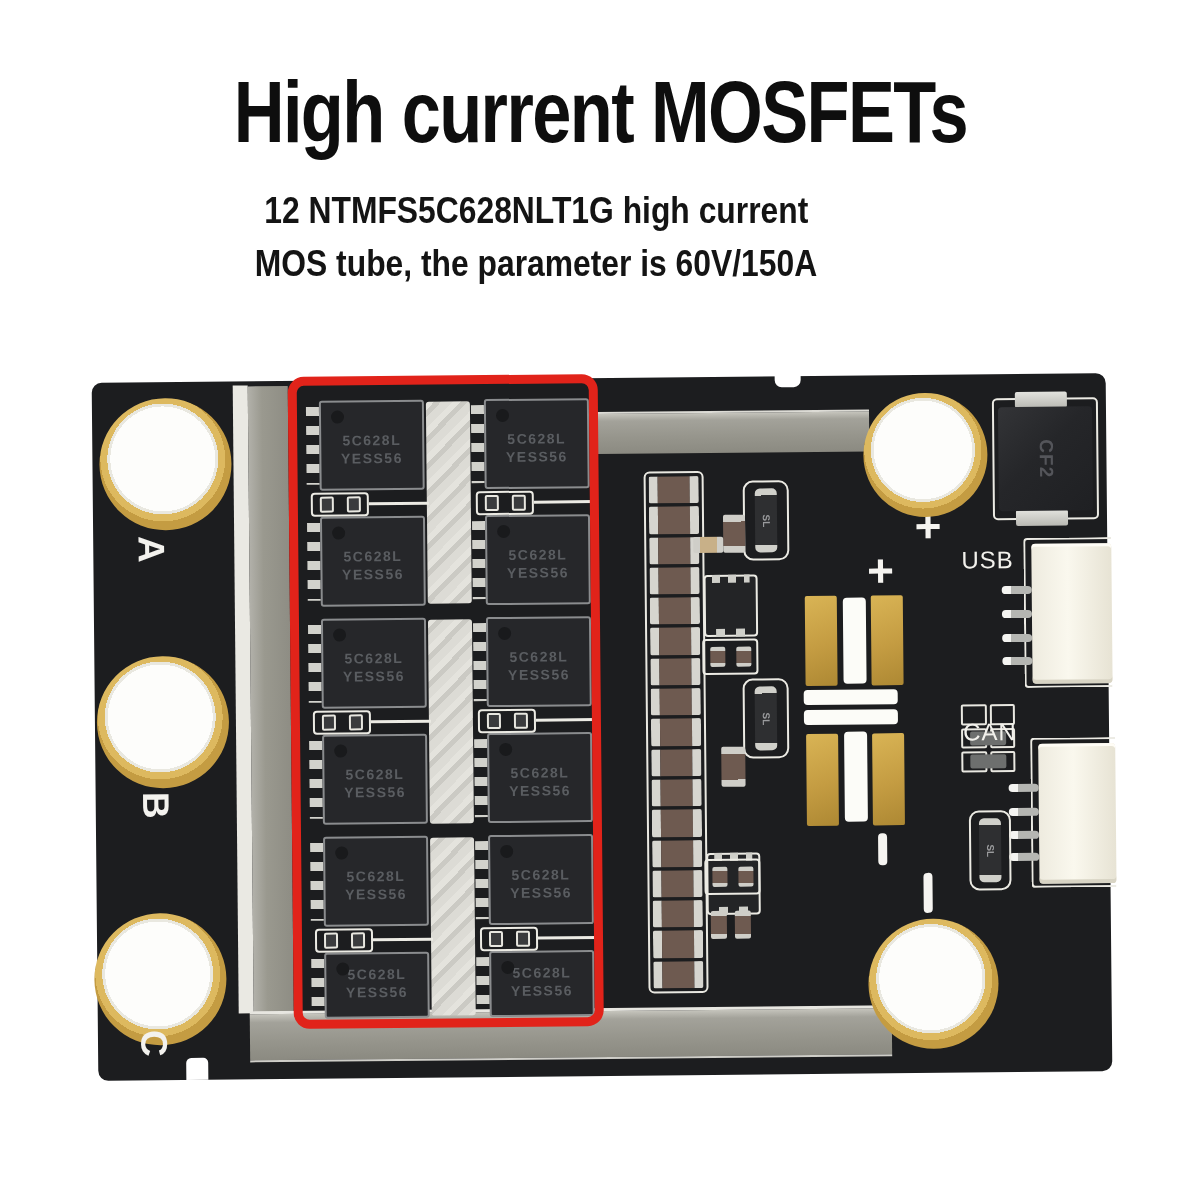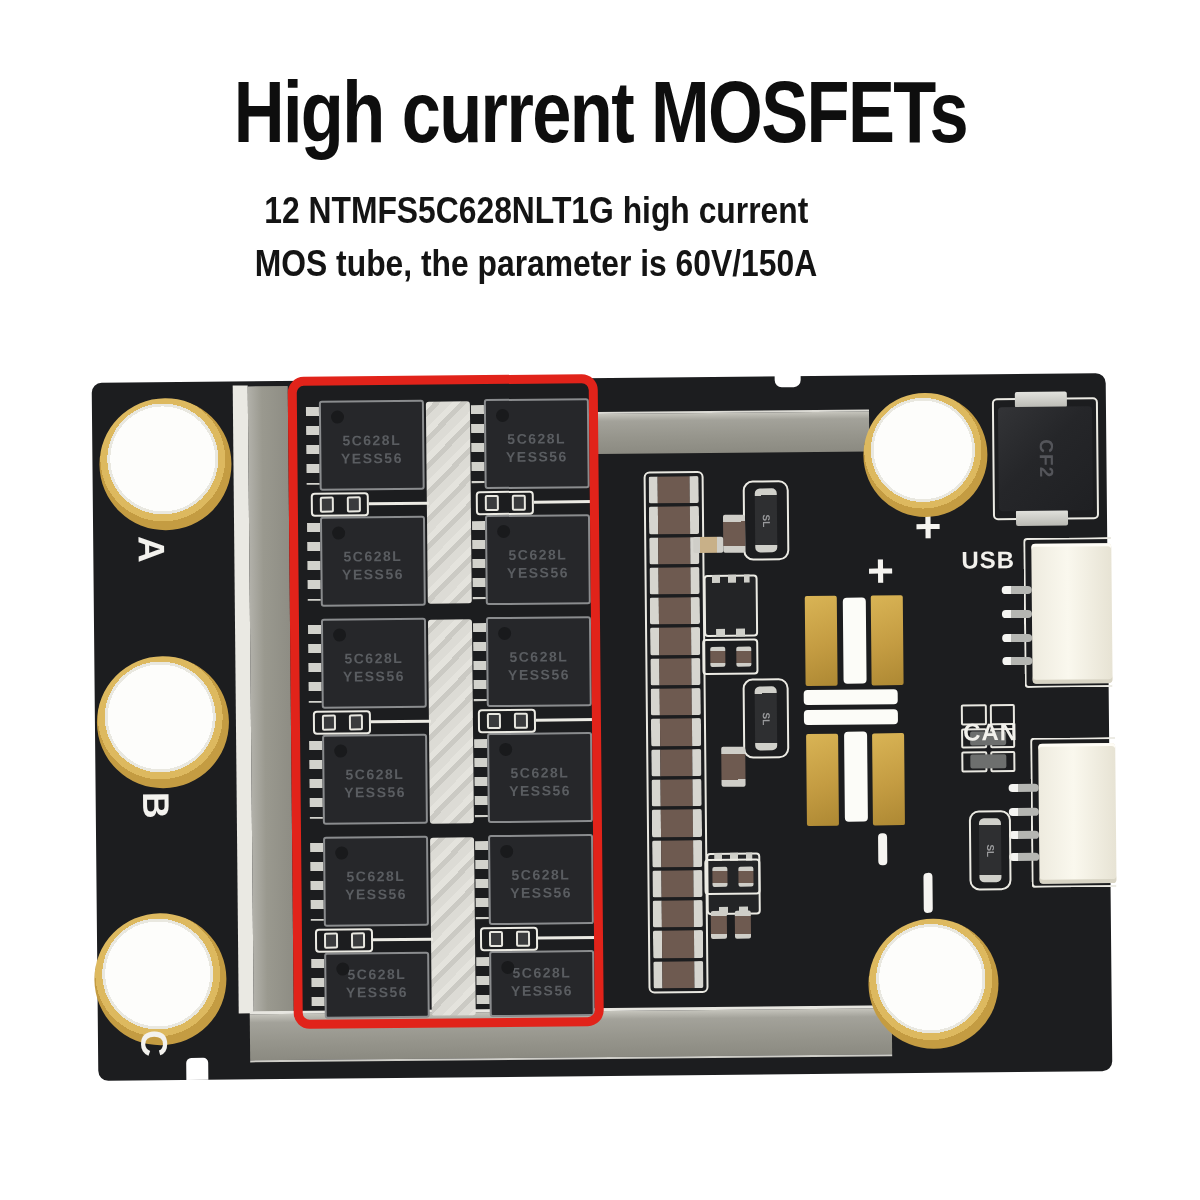--- a/index.html
+++ b/index.html
@@ -13,21 +13,21 @@
   .title span{display:inline-block;transform:scaleX(0.80);}
   .sub{position:absolute;left:4px;width:1020px;font-size:37px;font-weight:700;color:#141414;margin-left:22px;}
   .sub span{display:inline-block;transform:scaleX(0.86);}
   .sub1{top:190px;} .sub2{top:243px;}
   
   .board{position:absolute;left:95px;top:378px;width:1014px;height:698px;background:#1c1d1f;
          border-radius:10px;transform:rotate(-0.55deg);transform-origin:50% 50%;}
   .metal{background:linear-gradient(90deg,#b2b1aa 0,#9a998f 35%,#8e8d84 100%);}
   .metal-h{background:linear-gradient(180deg,#c6c5bd 0,#a3a29a 18%,#96958c 60%,#8b8a81 100%);}
   .silk{border:2px solid #ecebe4;border-radius:5px;background:transparent;box-sizing:border-box;}
-  .wtxt{color:#f2f1ec;font-weight:700;}
+  .wtxt{color:#f2f1ec;font-weight:400;}
   .rot90{transform:rotate(90deg);transform-origin:center;display:inline-block;}
   
   .redbox{border:9px solid #e1231a;border-radius:16px;box-sizing:border-box;z-index:30;}
   
   .gold-hole{border-radius:50%;
     background:radial-gradient(circle at 48% 46%, #fdfdfb 0 53%, #e9e8e0 53% 56%,
       #ddb95f 56% 63%, #c49c42 63% 80%, #a07c29 80% 92%, #bf9847 92% 100%);}
   .phase{font-size:37px;color:#f3f2ee;font-weight:700;}
   
   .chip{display:flex;z-index:20;}

